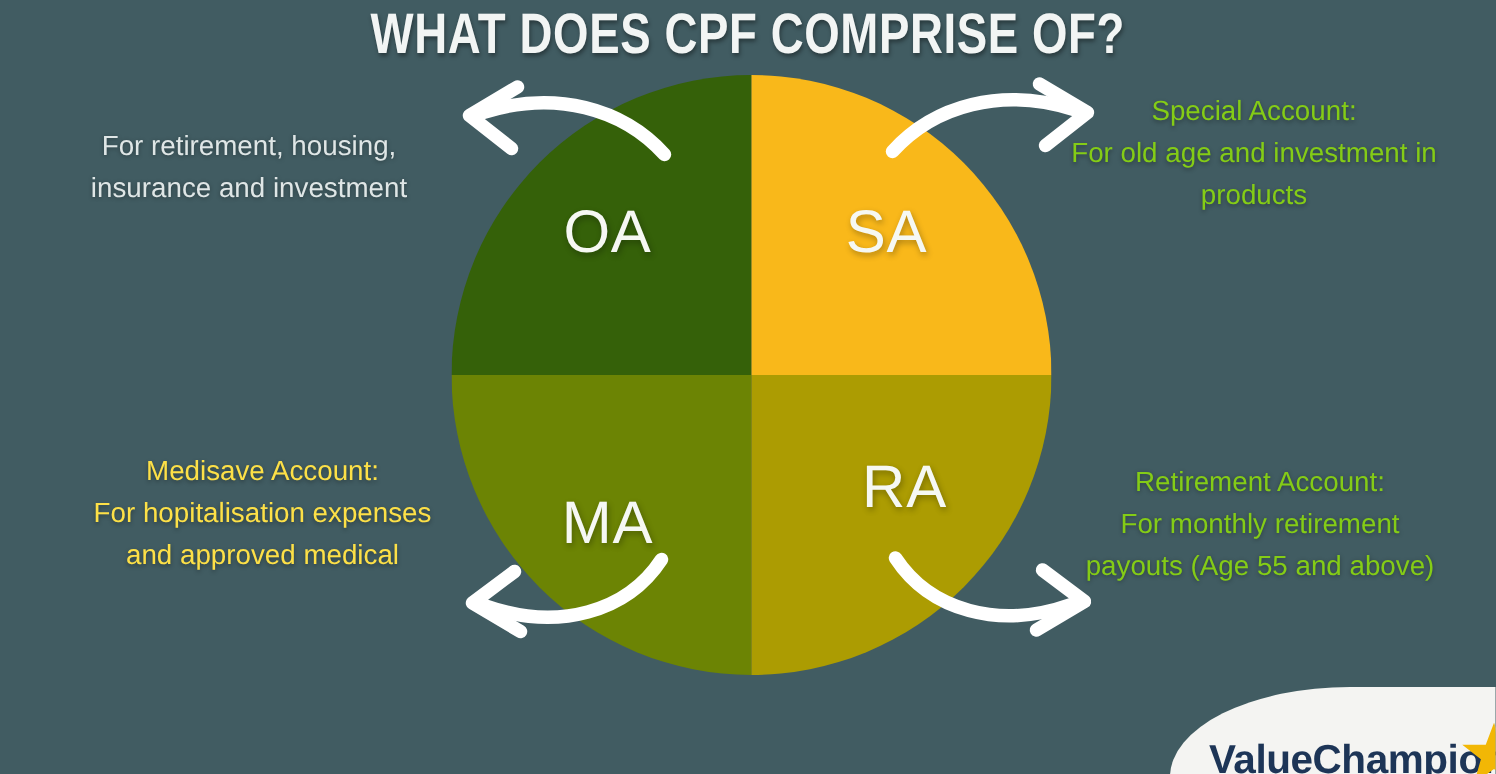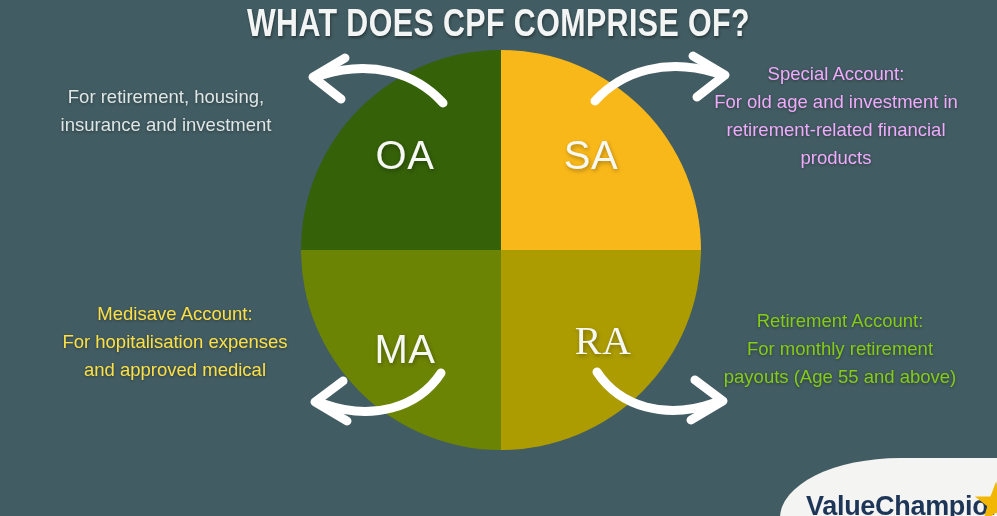--- a/index.html
+++ b/index.html
@@ -70,21 +70,21 @@
     text-align: center;
     font-size: 40px;
     font-weight: normal;
     color: #f6f8f3;
     text-shadow: 1px 2px 4px rgba(0,0,0,0.30);
     letter-spacing: 0.5px;
   }
   #label-oa { left: 305px; top: 133px; }
   #label-sa { left: 491px; top: 133px; }
   #label-ma { left: 305px; top: 303px; margin-top: 24px; }
-  #label-ra { left: 503px; top: 317px; font-family: Liberation Serif, serif; }
+  #label-ra { left: 503px; top: 303px; }
 
   
   .caption {
     position: absolute;
     color: #dfe6e6;
     font-size: 18.5px;
     line-height: 28px;
     text-align: center;
     text-shadow: 0px 1px 3px rgba(0,0,0,0.35);
   }
@@ -155,24 +155,23 @@
   <div class="quad-label" id="label-oa">OA</div>
   <div class="quad-label" id="label-sa">SA</div>
   <div class="quad-label" id="label-ma">MA</div>
   <div class="quad-label" id="label-ra">RA</div>
 
   <div class="caption" id="cap-oa" style="color: rgb(223, 230, 230);">
     <div>For retirement, housing,</div>
     <div>insurance and investment</div>
   </div>
 
-  <div class="caption" id="cap-sa" style="color: #f0abfc;">
+  <div class="caption" id="cap-sa" style="color: #84cc16;">
     <div>Special Account:</div>
     <div>For old age and investment in</div>
-    <div>retirement-related financial</div>
     <div>products</div>
   </div>
 
   <div class="caption" id="cap-ma" style="color: #fde047;">
     <div>Medisave Account:</div>
     <div>For hopitalisation expenses</div>
     <div>and approved medical</div>
   </div>
 
   <div class="caption" id="cap-ra" style="color: #84cc16;">

